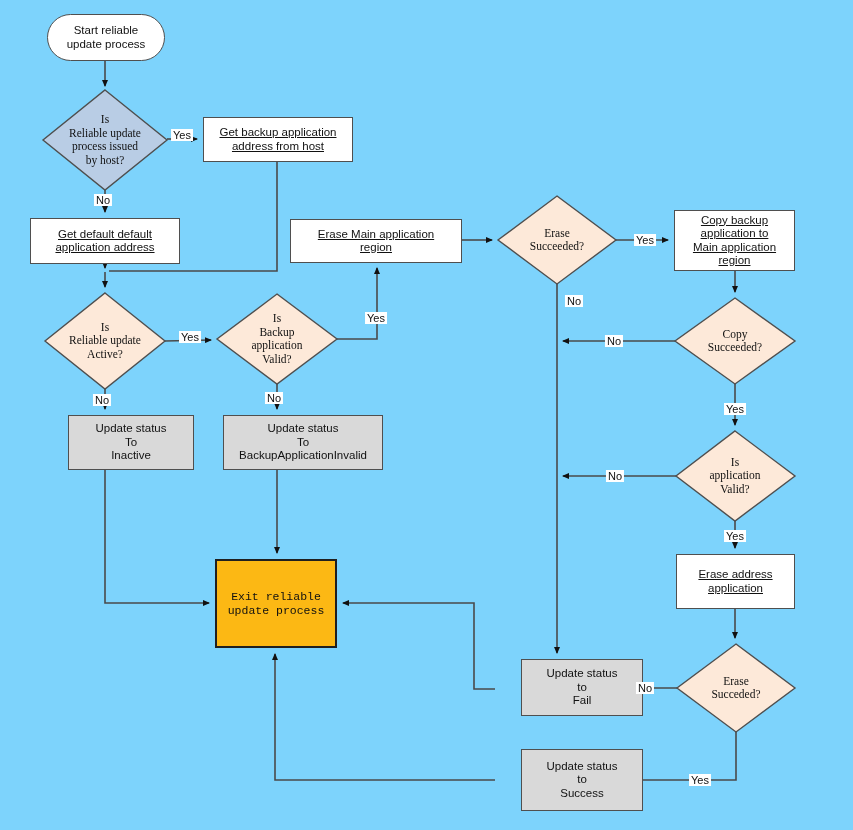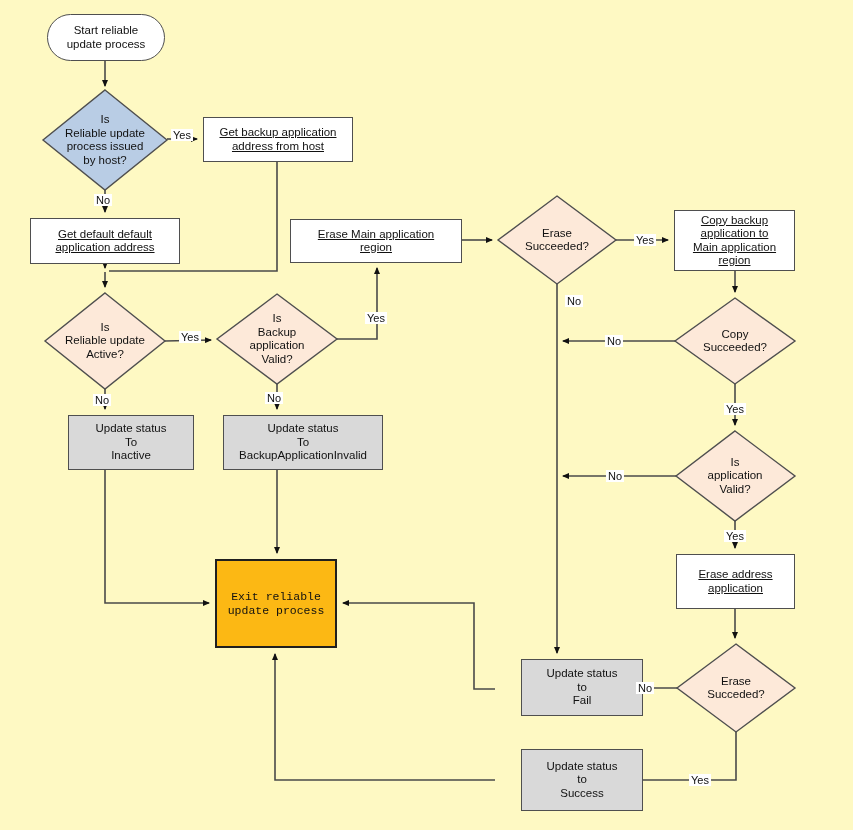--- a/index.html
+++ b/index.html
@@ -1,38 +1,38 @@
 <!DOCTYPE html>
 <html style="--decision-host-fill: #b9cde5; --decision-fill: #fde9d9; --status-fill: #d9d9d9; --exit-fill: #fcb814; --process-fill: #ffffff; --node-border: #4f4f4f; --exit-border: #1f1f1f; --line-color: #4a4a4a; --text-color: #111111;"><head>
 <meta charset="utf-8">
 <style>
   html,body { margin:0; padding:0; background:#ffffff; }
   .stage {
-    position:relative; width:853px; height:830px; background:#fef9c3;
+    position:relative; width:853px; height:830px; background:#7dd3fc;
     font-family:"Liberation Sans", sans-serif; color:var(--text-color,#111);
     overflow:hidden;
   }
   .wires { position:absolute; left:0; top:0; width:853px; height:830px; }
   .edge { fill:none; stroke:var(--line-color,#4a4a4a); stroke-width:1.6; }
   .diamond { stroke:var(--node-border,#4f4f4f); stroke-width:1.4; }
   .d-host { fill:var(--decision-host-fill,#b9cde5); }
   .d-peach { fill:var(--decision-fill,#fde9d9); }
   .node {
     position:absolute; display:flex; align-items:center; justify-content:center;
     text-align:center; white-space:pre-line; font-size:11.5px; line-height:13.5px;
     box-sizing:border-box;
   }
   .term {
     background:var(--process-fill,#fff); border:1.6px solid var(--node-border,#4f4f4f);
     border-radius:24px;
   }
   .proc { background:var(--process-fill,#fff); border:1.6px solid var(--node-border,#4f4f4f);text-decoration:underline; }
   .status { background:var(--status-fill,#d9d9d9); border:1.6px solid var(--node-border,#4f4f4f);margin-left:26px; }
   .exitbox { background:var(--exit-fill,#fcb814); border:2px solid var(--exit-border,#1f1f1f);font-family:Liberation Mono, monospace; }
-  .dtext { position:absolute; background:transparent; pointer-events:none; }
+  .dtext { position:absolute; background:transparent; pointer-events:none;font-family:Liberation Serif, serif; }
   .elabel {
     position:absolute; transform:translate(-50%,-50%); background:#ffffff;
     padding:0 2px; font-size:11px; line-height:12px;
   }
 </style>
 </head>
 <body>
 
 <div class="stage">
 

